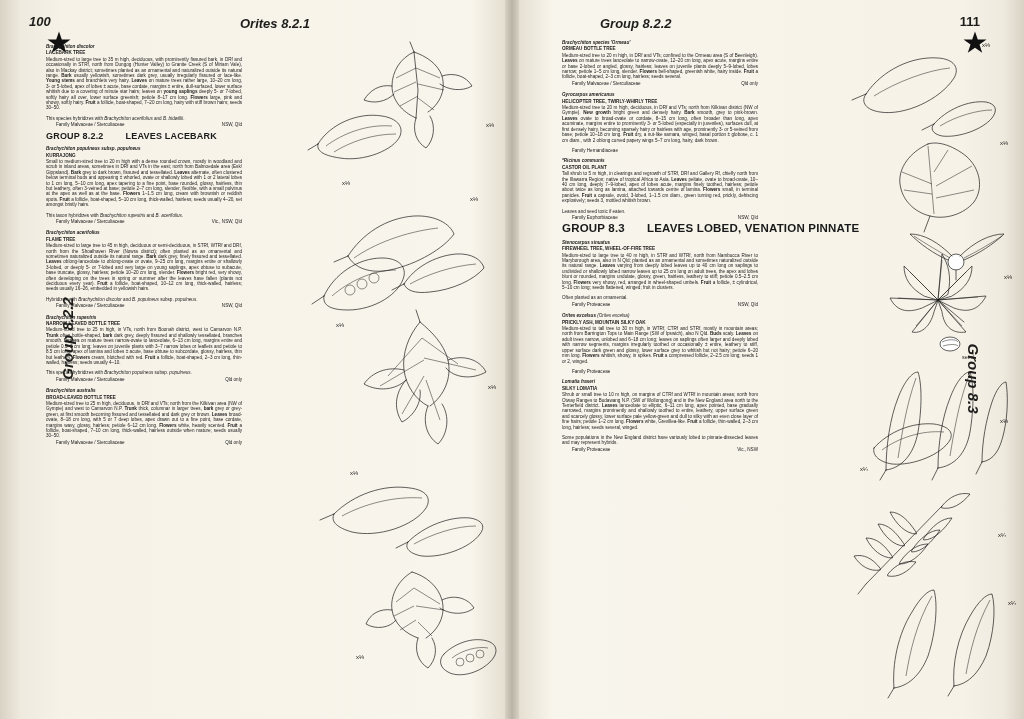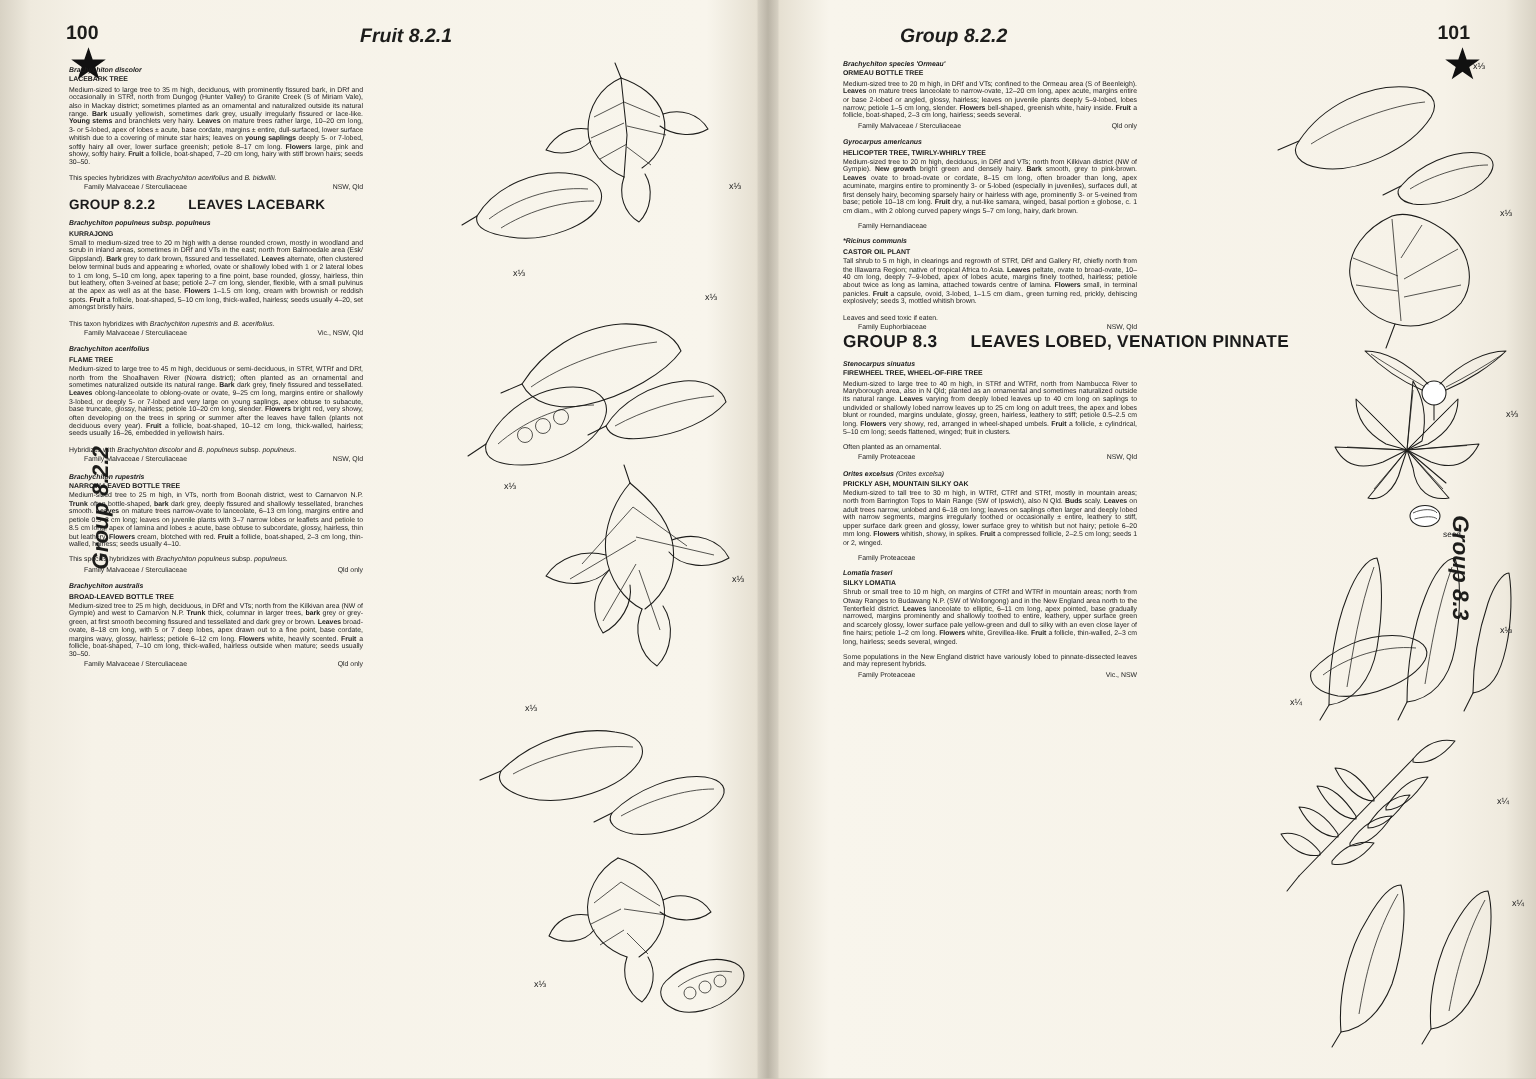--- a/index.html
+++ b/index.html
@@ -17,21 +17,21 @@
         #efeade 98%, #d8d2c4 100%);
   }
   .page{position:absolute;top:0;bottom:0;}
   .page.left{left:0;width:512px;}
   .page.right{left:512px;width:512px;}
 
   
   .folio{
     position:absolute;top:14px;font-weight:bold;font-size:13px;color:#1d1d1b;
   }
-  .folio.l{left:44px;}
+  .folio.l{left:29px;font-style:italic;}
   .folio.r{right:44px;}
   .runhead{
     position:absolute;top:16px;font-style:italic;font-weight:bold;font-size:13px;color:#1d1d1b;
   }
   .runhead.l{left:240px;}
   .runhead.r{left:600px;}
 
   
   .sidetab{
     position:absolute;font-weight:bold;font-size:15px;color:#1d1d1b;font-style:italic;
@@ -86,21 +86,21 @@
   }
 </style>
 </head>
 <body>
 
 <div class="book">
 
   <div class="page left">
 
     <div class="folio l">100</div>
-    <div class="runhead l">Fruit 8.2.1</div>
+    <div class="runhead l">Orites 8.2.1</div>
     <div class="sidetab l">Group 8.2.2</div>
 
     <div class="star" style="left:46px;top:30px;">
       <svg width="26" height="26" viewBox="0 0 26 26">
           <path d="M13 1.5 L15.8 9.6 L24.5 9.6 L17.5 14.6 L20.2 22.8 L13 17.8 L5.8 22.8 L8.5 14.6 L1.5 9.6 L10.2 9.6 Z" fill="#111"></path>
         </svg>
     </div>
 
     <div class="col lcol">
 
@@ -261,21 +261,21 @@
         <circle class="ln2" cx="104" cy="100" r="4"></circle>
         <circle class="ln2" cx="114" cy="96" r="4"></circle>
         <circle class="ln2" cx="124" cy="92" r="4"></circle>
       </svg>
       <span class="frac" style="left:0px;top:92px;">x⅓</span>
     </div>
   </div>
 
   <div class="page right">
 
-    <div class="folio r">101</div>
+    <div class="folio r">111</div>
     <div class="runhead r" style="left:88px;">Group 8.2.2</div>
     <div class="sidetab r">Group 8.3</div>
 
     <div class="star" style="left:450px;top:30px;">
       <svg width="26" height="26" viewBox="0 0 26 26">
           <path d="M13 1.5 L15.8 9.6 L24.5 9.6 L17.5 14.6 L20.2 22.8 L13 17.8 L5.8 22.8 L8.5 14.6 L1.5 9.6 L10.2 9.6 Z" fill="#111"></path>
         </svg>
     </div>
 
     <div class="col rcol" style="left:50px;">

